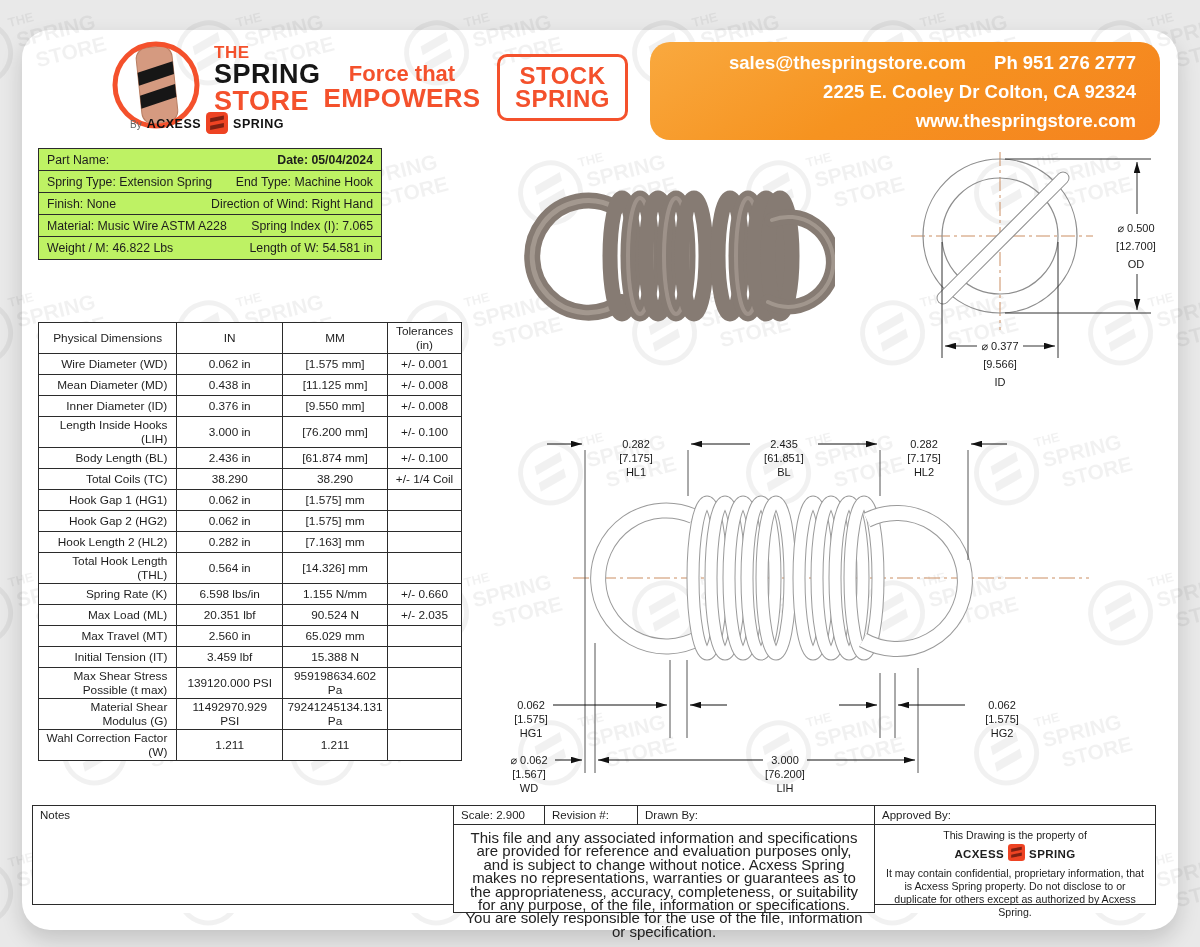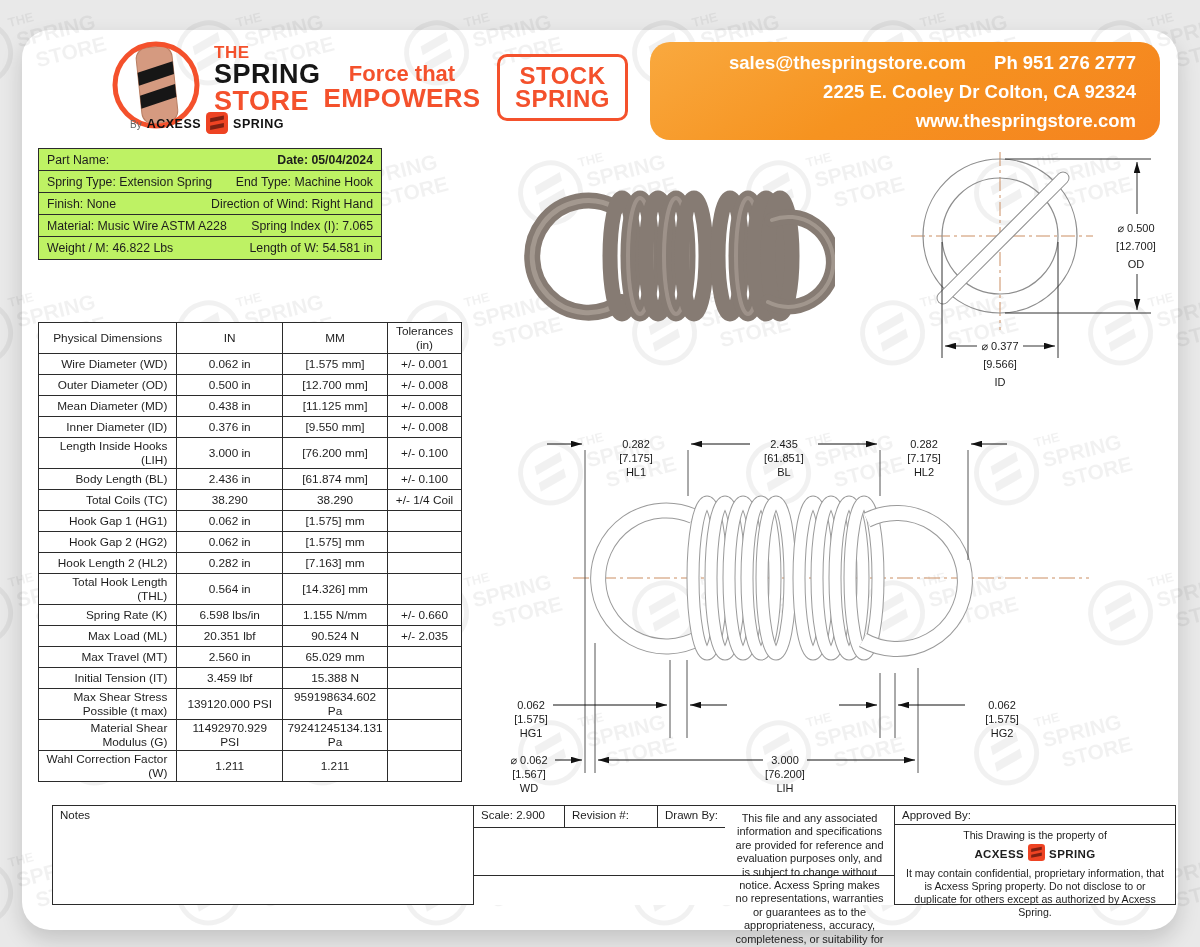--- a/index.html
+++ b/index.html
@@ -50,29 +50,29 @@
             display:flex;align-items:center;justify-content:center;margin-left:7px}
 
   
   .dims{left:38px;top:322px;background:#fff}
   table{border-collapse:collapse;width:424px;font-size:11.8px}
   th,td{border:1px solid var(--bd);height:21px;text-align:center;padding:1px 4px;font-weight:400}
   td.lbl{text-align:right;padding-right:9px}
   thead th{height:22px}
 
   
-  .footer{left:52px;top:805px;display:flex;font-size:11.5px;background:#fff}
+  .footer{left:32px;top:805px;display:flex;font-size:11.5px;background:#fff}
   .f-col{border:1px solid var(--bd)}
   .f-notes{width:422px;height:100px;padding:3px 7px}
-  .f-mid{width:422px;margin-left:-1px;height:71px;display:flex;flex-direction:row}
+  .f-mid{width:422px;margin-left:-1px;height:108px;display:flex;flex-direction:column}
   .f-midHead{display:flex;height:22px;border-bottom:1px solid var(--bd)}
   .f-midHead div{padding:3px 7px;border-right:1px solid var(--bd)}
   .f-midHead div:last-child{border-right:none}
   .f-scale{width:91px}.f-rev{width:93px}.f-drawn{flex:1}
-  .f-disc{flex:1;padding:6px 10px;text-align:center;font-size:11px;line-height:13.4px;color:#222}
+  .f-disc{flex:1;padding:6px 10px;text-align:center;font-size:15px;line-height:13.4px;color:#222}
   .f-right{width:282px;margin-left:-1px;height:100px;display:flex;flex-direction:column}
   .f-appr{height:22px;padding:3px 7px;border-bottom:1px solid var(--bd)}
   .f-prop{flex:1;text-align:center;padding:4px 8px;font-size:10.6px;line-height:13px}
   .f-brand{display:flex;justify-content:center;align-items:center;gap:4px;margin:2px 0 3px;
            font-weight:800;font-size:11.5px;letter-spacing:.4px}
 
   svg text{font-family:"Liberation Sans",sans-serif}
   .dimtext{font-size:11px;fill:#1a1a1a}
 </style>
 </head>
@@ -588,26 +588,20 @@
         <th>MM</th>
         <th>Tolerances (in)</th>
       </tr>
     </thead>
     <tbody id="dim-body">
         <tr>
           <td class="lbl">Wire Diameter (WD)</td>
           <td>0.062 in</td>
           <td>[1.575 mm]</td>
           <td>+/- 0.001</td>
-        </tr>
-        <tr>
-          <td class="lbl">Outer Diameter (OD)</td>
-          <td>0.500 in</td>
-          <td>[12.700 mm]</td>
-          <td>+/- 0.008</td>
         </tr>
         <tr>
           <td class="lbl">Mean Diameter (MD)</td>
           <td>0.438 in</td>
           <td>[11.125 mm]</td>
           <td>+/- 0.008</td>
         </tr>
         <tr>
           <td class="lbl">Inner Diameter (ID)</td>
           <td>0.376 in</td>

